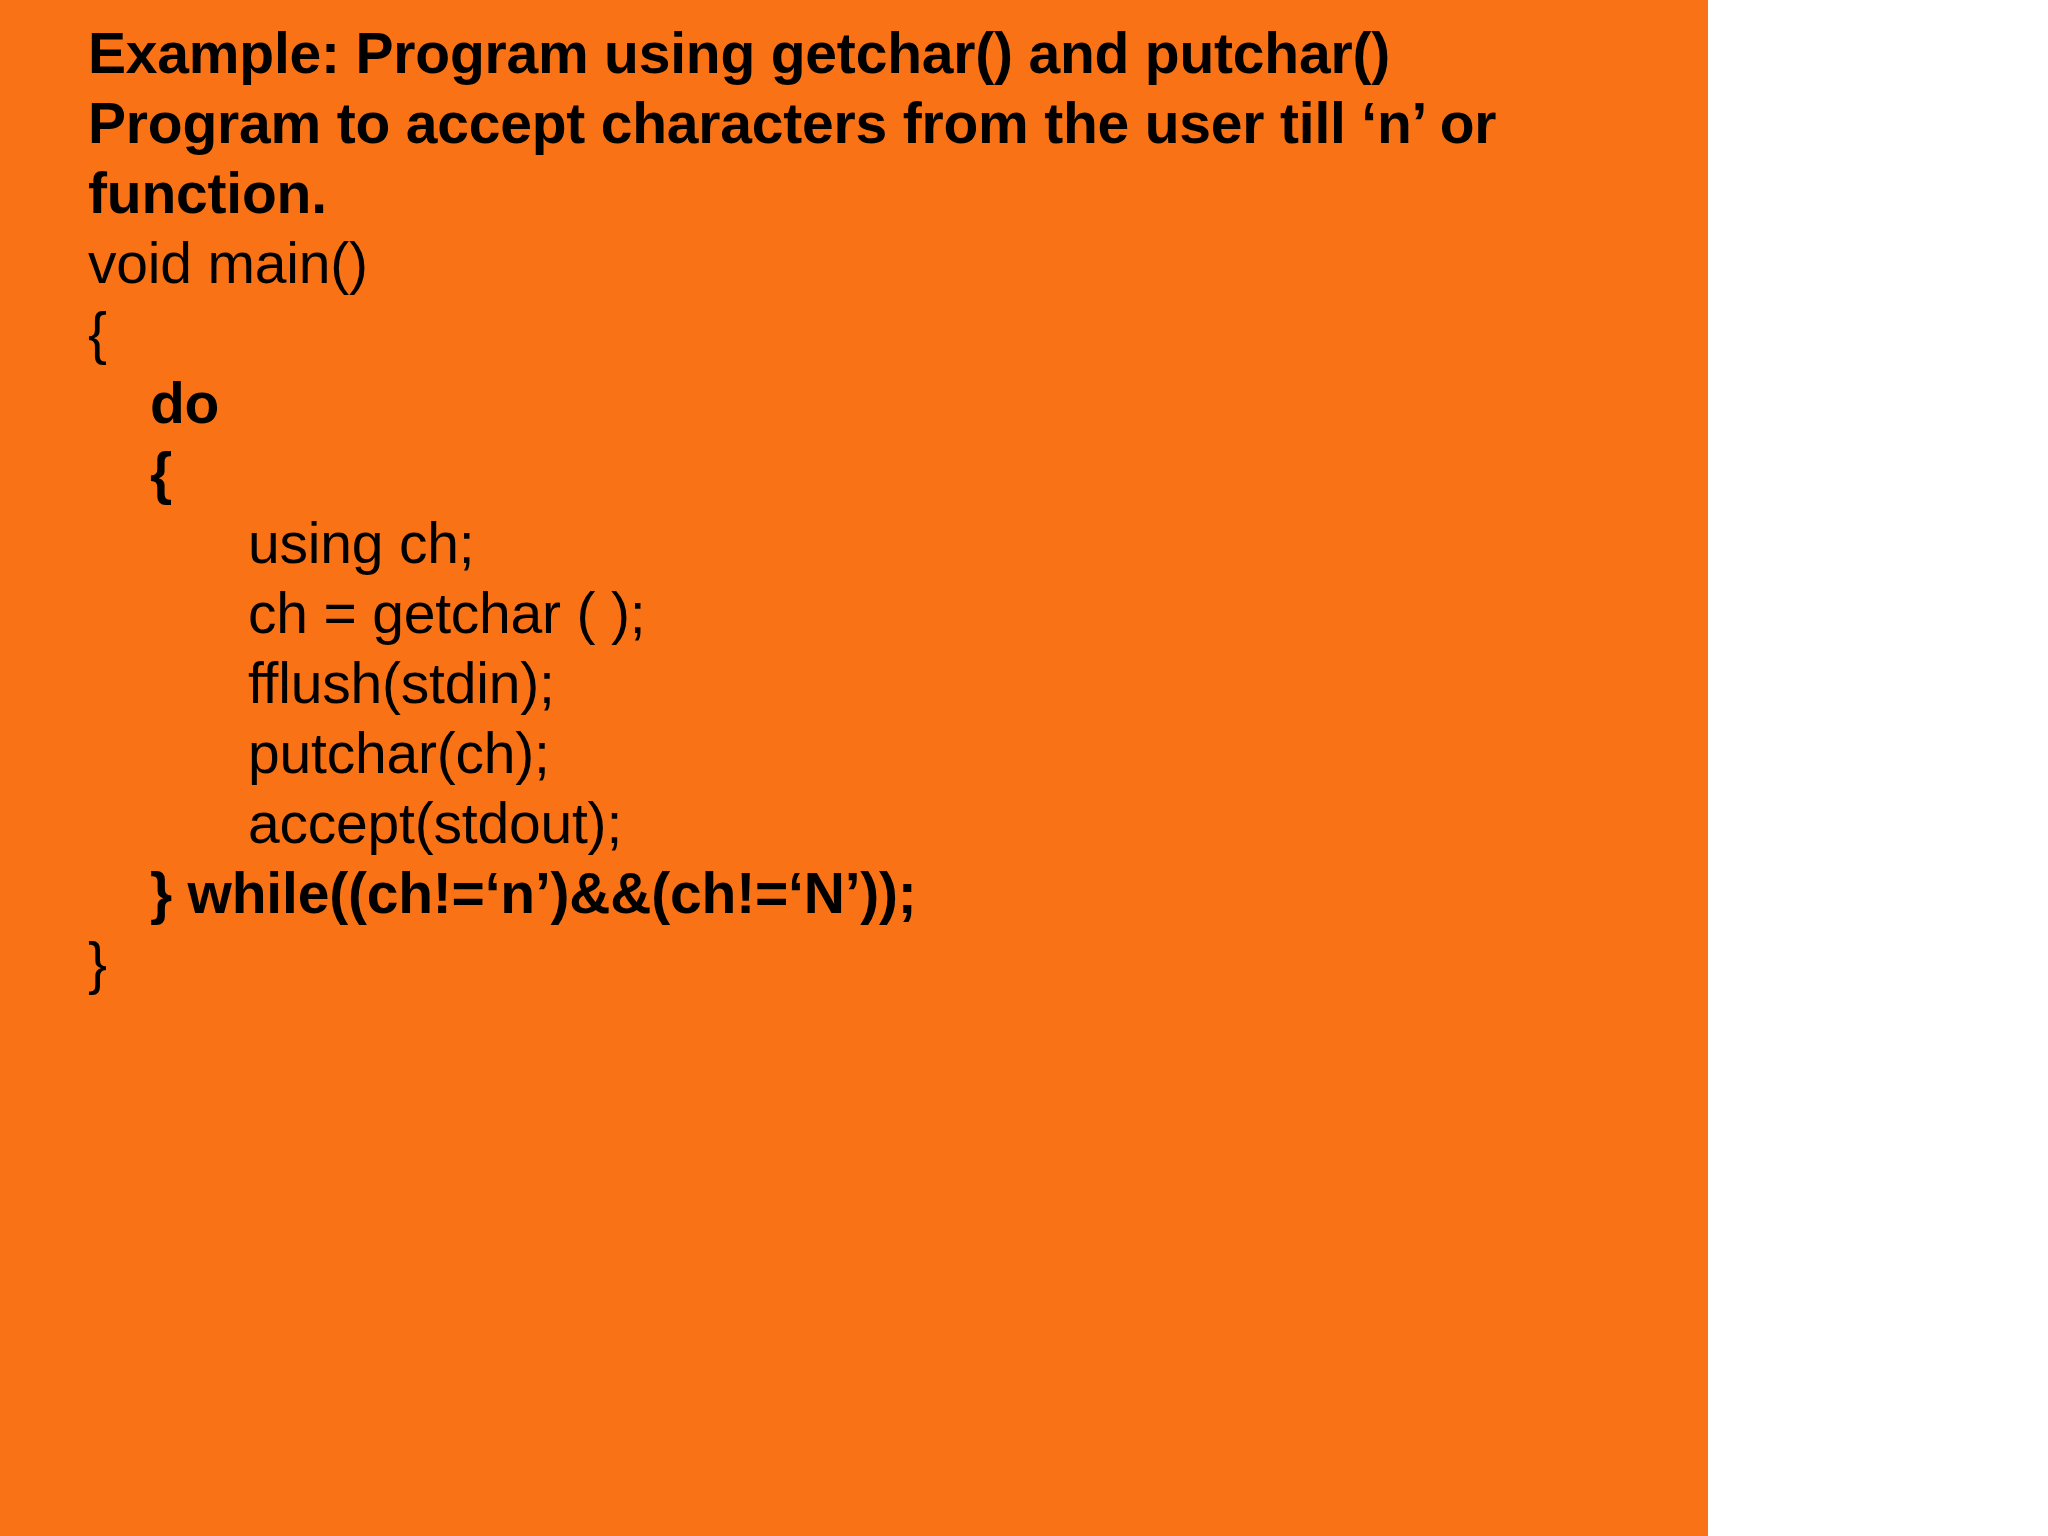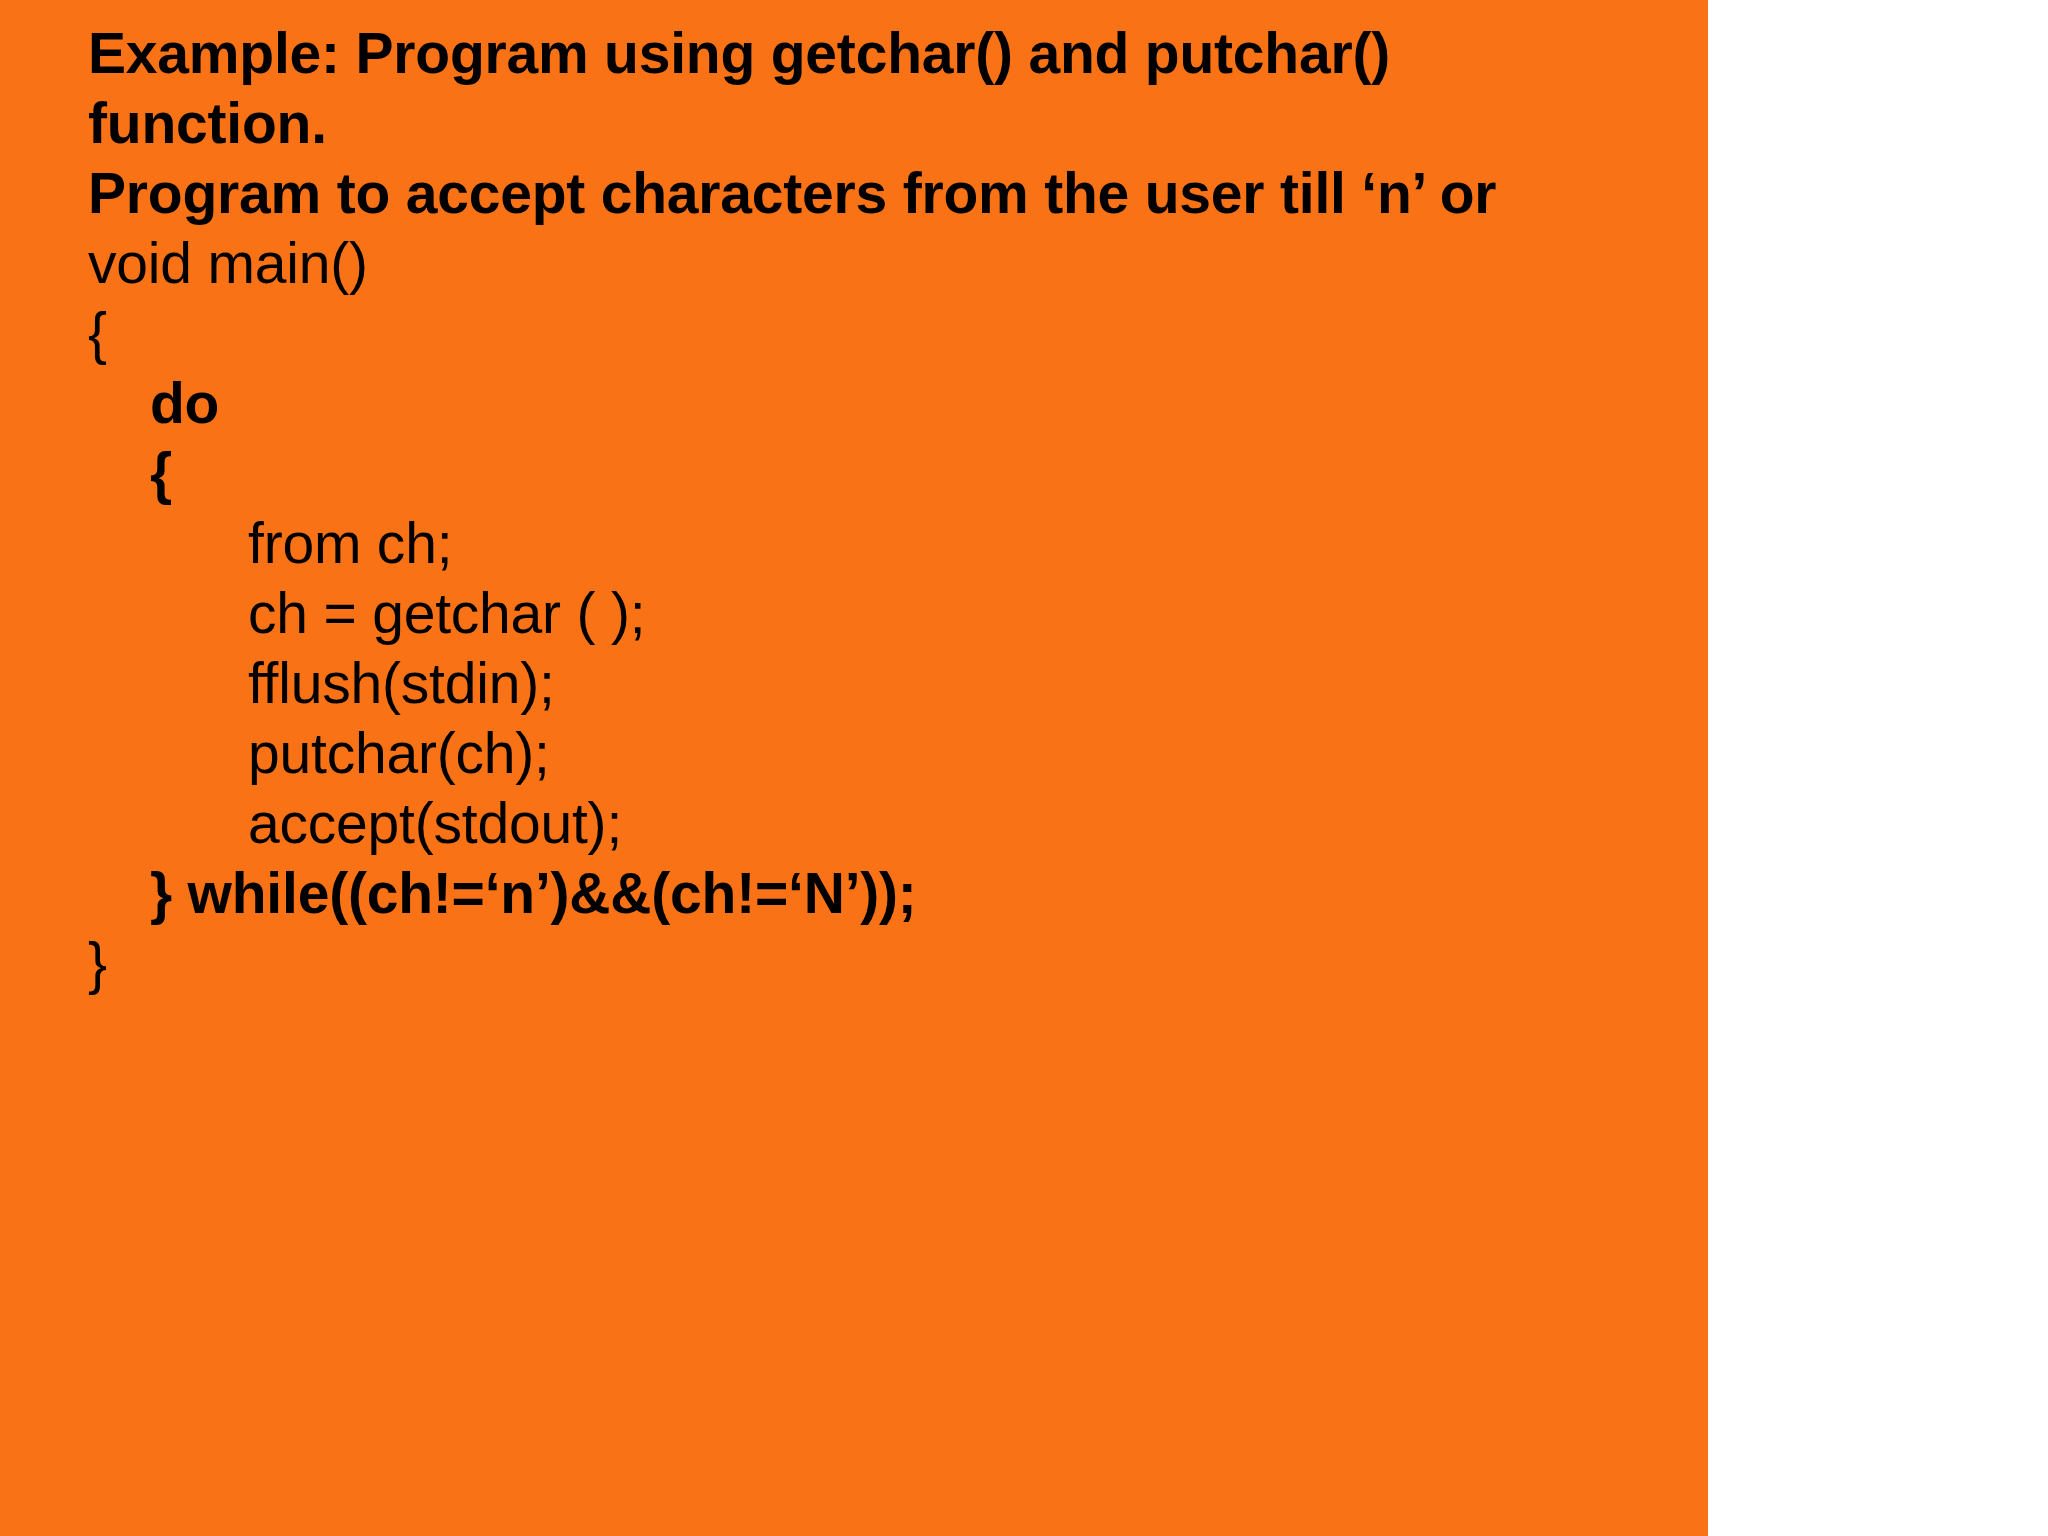--- a/index.html
+++ b/index.html
@@ -41,29 +41,29 @@
   .ind-1 { padding-left: 62px; font-weight: bold; }
   .ind-2 { padding-left: 160px; }
 </style>
 </head>
 <body>
 
 <div id="slide">
   <div class="content">
 
     <div class="line heading">Example: Program using getchar() and putchar()</div>
+    <div class="line heading">Program to accept characters from the user till ‘n’ or</div>
     <div class="line heading">function.</div>
-    <div class="line heading">Program to accept characters from the user till ‘n’ or</div>
 
     <div>
       <div class="line code ind-0">void main()</div>
       <div class="line code ind-0">{</div>
       <div class="line code ind-1">do</div>
       <div class="line code ind-1">{</div>
-      <div class="line code ind-2">from ch;</div>
+      <div class="line code ind-2">using ch;</div>
       <div class="line code ind-2">ch = getchar ( );</div>
       <div class="line code ind-2">fflush(stdin);</div>
       <div class="line code ind-2">putchar(ch);</div>
       <div class="line code ind-2">accept(stdout);</div>
       <div class="line code ind-1">} while((ch!=‘n’)&amp;&amp;(ch!=‘N’));</div>
       <div class="line code ind-0">}</div>
     </div>
 
   </div>
 </div>

